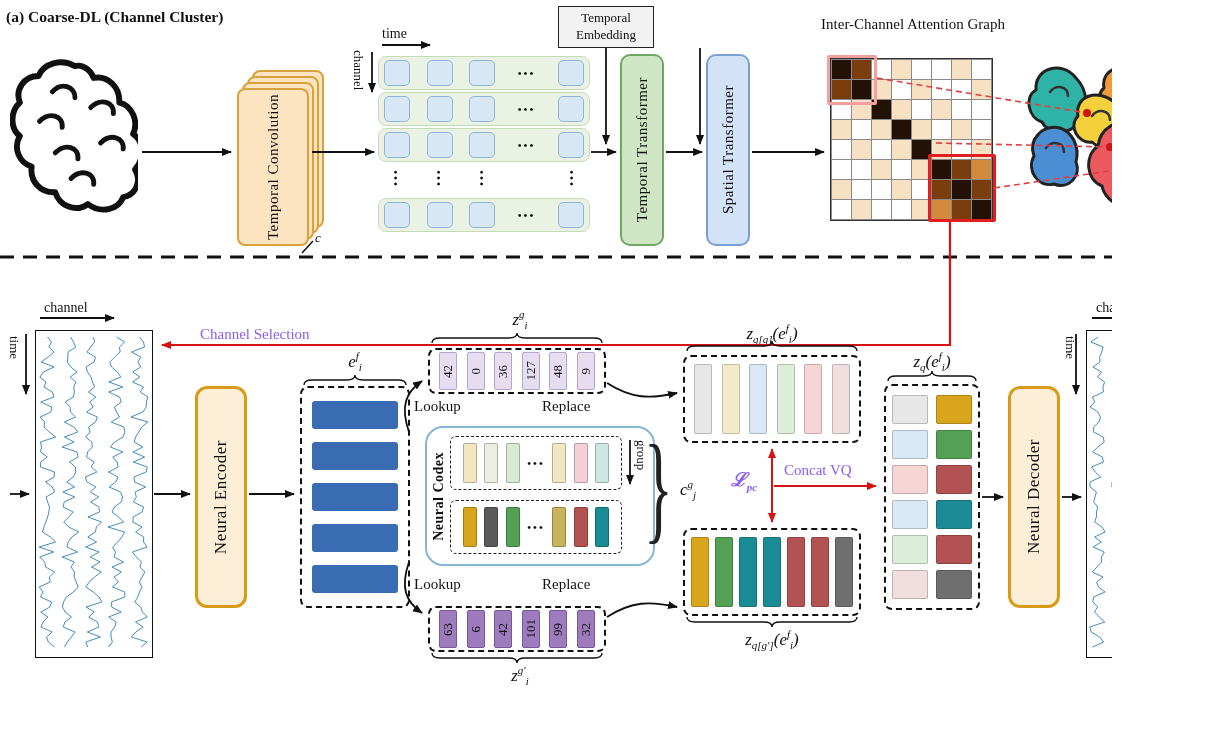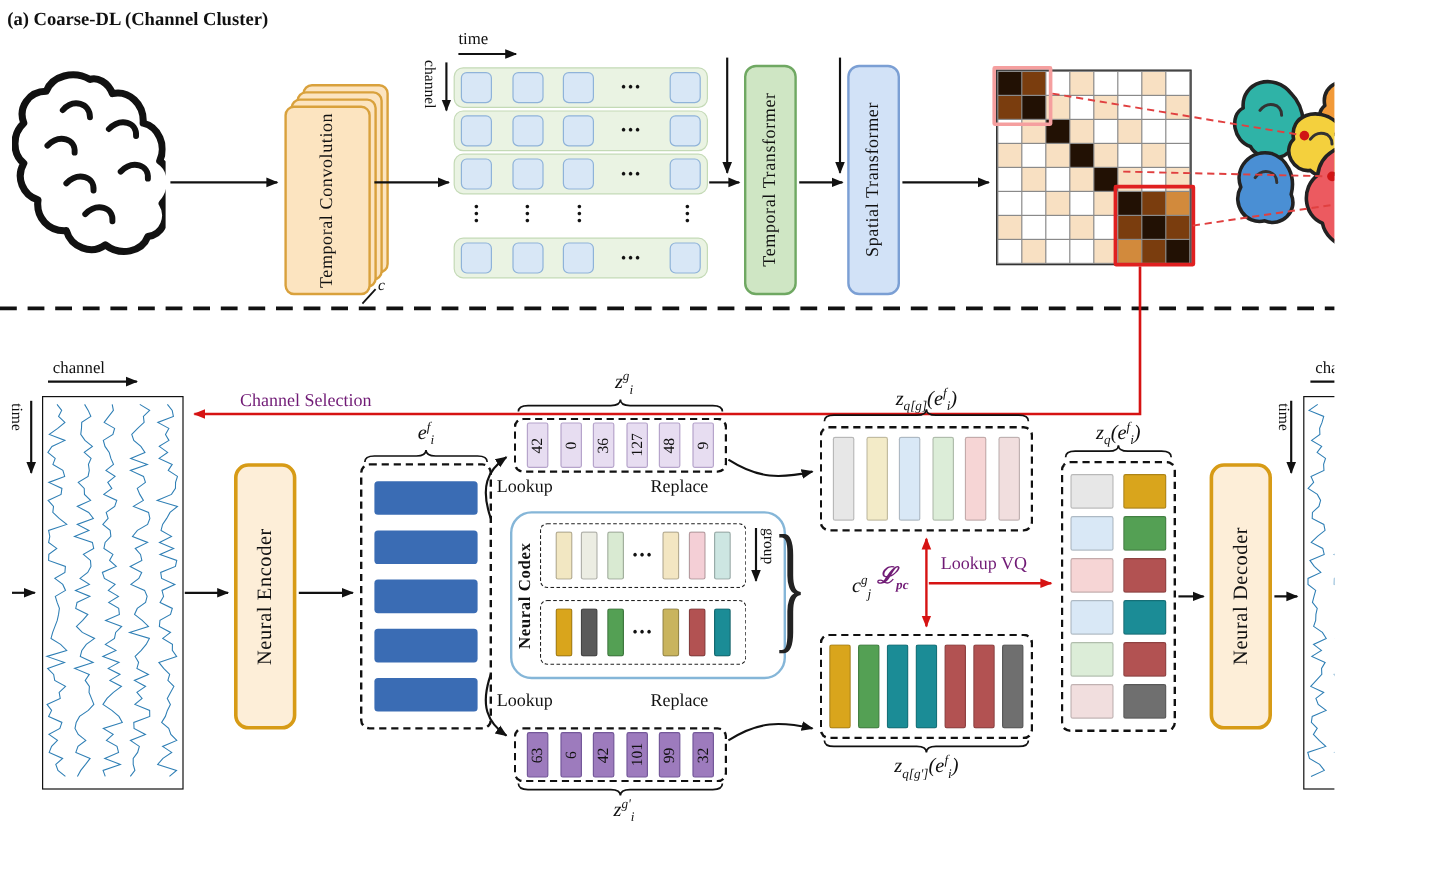--- a/index.html
+++ b/index.html
@@ -1,20 +1,20 @@
 <!DOCTYPE html>
 <html><head>
 <meta charset="utf-8">
 <style>
   *{margin:0;padding:0;box-sizing:border-box}
   body{background:#fff}
   #fig{position:relative;width:1112px;height:735px;background:#fff;font-family:"Liberation Serif",serif;color:#111;overflow:hidden}
   .title{position:absolute;font-weight:bold;font-size:15.5px}
   .lbl{position:absolute;font-size:14px;white-space:nowrap}
-  .red{color:#701a75}
+  .red{color:#8b5cf6}
   .vtext{writing-mode:vertical-rl;transform:rotate(180deg);letter-spacing:.5px}
   .vtext-down{writing-mode:vertical-rl}
   .embed-box{position:absolute;background:#f2f2f2;border:1.5px solid #222;display:flex;align-items:center;justify-content:center;text-align:center;font-size:13px;line-height:1.3;padding:2px}
   .vblock{position:absolute;display:flex;align-items:center;justify-content:center;border-radius:10px}
   .encdec{background:#fdeed8;border:3px solid #d79b16;border-radius:12px}
   .stackrect{position:absolute;width:72px;height:158px;background:#fce4c0;border:2px solid #d9a13c;border-radius:8px}
   .band{position:absolute;width:212px;height:34px;background:#eaf3e3;border:1px solid #c4dab6;border-radius:8px;display:flex;align-items:center;justify-content:space-between;padding:0 5px}
   .gsq{width:26px;height:26px;background:#d8e7f6;border:1.5px solid #8fb3d9;border-radius:5px}
   .hdots{width:30px;text-align:center;font-weight:bold;font-size:11px;letter-spacing:2px}
   .vdots3{width:26px;text-align:center;font-weight:bold;font-size:11px;letter-spacing:2px;transform:rotate(90deg)}
@@ -96,28 +96,32 @@
       <span class="vdots3">•••</span>
     </div>
   <div class="band" style="left:378px;top:198px">
       <div class="gsq"></div>
       <div class="gsq"></div>
       <div class="gsq"></div>
       <span class="hdots">•••</span>
       <div class="gsq"></div>
     </div>
 
+  <div class="embed-box" style="left:558px;top:6px;width:96px;height:42px">
+    <span>Temporal Embedding</span>
+  </div>
 
   <div class="vblock" style="left:620px;top:54px;width:44px;height:192px;background:#cfe6c4;border:2px solid #6fa862">
     <span class="vtext" style="font-size:15px">Temporal Transformer</span>
   </div>
   <div class="vblock" style="left:706px;top:54px;width:44px;height:192px;background:#d2e2f7;border:2px solid #7b9fd4">
     <span class="vtext" style="font-size:15px">Spatial Transformer</span>
   </div>
 
+  <div class="lbl" style="left:818px;top:14px;width:190px;text-align:center;font-size:15px;line-height:1.4;white-space:normal">Inter-Channel Attention Graph</div>
   <div id="att-grid" style="left:830px;top:58px">
       <div class="att-cell" style="background: rgb(34, 17, 4);"></div>
       <div class="att-cell" style="background: rgb(122, 61, 14);"></div>
       <div class="att-cell" style="background: rgb(255, 255, 255);"></div>
       <div class="att-cell" style="background: rgb(248, 224, 194);"></div>
       <div class="att-cell" style="background: rgb(255, 255, 255);"></div>
       <div class="att-cell" style="background: rgb(255, 255, 255);"></div>
       <div class="att-cell" style="background: rgb(248, 224, 194);"></div>
       <div class="att-cell" style="background: rgb(255, 255, 255);"></div>
       <div class="att-cell" style="background: rgb(122, 61, 14);"></div>
@@ -290,21 +294,21 @@
       <div class="code-bar" style="background: rgb(217, 165, 28);"></div>
       <div class="code-bar" style="background: rgb(90, 90, 90);"></div>
       <div class="code-bar" style="background: rgb(84, 160, 84);"></div>
       <span class="cdots">•••</span>
       <div class="code-bar" style="background: rgb(201, 180, 94);"></div>
       <div class="code-bar" style="background: rgb(178, 82, 82);"></div>
       <div class="code-bar" style="background: rgb(27, 140, 150);"></div>
     </div>
   <div class="lbl vtext-down" style="left:633px;top:440px;font-size:13px">group</div>
   <div class="bracket" style="left:644px;top:424px">}</div>
-  <div class="math" style="left:696px;top:478px;width:44px">c<sup>g</sup><sub>j</sub></div>
+  <div class="math" style="left:666px;top:478px;width:44px">c<sup>g</sup><sub>j</sub></div>
 
   <div id="q-top" class="dashedbox tok-box" style="left:683px;top:355px;width:178px;height:88px">
       <div class="q-bar" style="background: rgb(231, 231, 231);"></div>
       <div class="q-bar" style="background: rgb(243, 235, 200);"></div>
       <div class="q-bar" style="background: rgb(217, 232, 246);"></div>
       <div class="q-bar" style="background: rgb(220, 237, 216);"></div>
       <div class="q-bar" style="background: rgb(246, 213, 213);"></div>
       <div class="q-bar" style="background: rgb(241, 222, 222);"></div>
     </div>
   <div class="math" style="left:697px;top:322px;width:150px">z<sub>q[g]</sub>(e<sup>f</sup><sub>i</sub>)</div>
@@ -313,21 +317,21 @@
       <div class="q-bar" style="background: rgb(84, 160, 84);"></div>
       <div class="q-bar" style="background: rgb(27, 140, 150);"></div>
       <div class="q-bar" style="background: rgb(27, 140, 150);"></div>
       <div class="q-bar" style="background: rgb(178, 82, 82);"></div>
       <div class="q-bar" style="background: rgb(178, 82, 82);"></div>
       <div class="q-bar" style="background: rgb(111, 111, 111);"></div>
     </div>
   <div class="math" style="left:697px;top:628px;width:150px">z<sub>q[g']</sub>(e<sup>f</sup><sub>i</sub>)</div>
 
   <div class="math red" style="left:722px;top:466px;width:44px;font-size:19px;font-weight:bold">ℒ<sub>pc</sub></div>
-  <div class="lbl red" style="left:784px;top:462px;font-size:15px">Lookup VQ</div>
+  <div class="lbl red" style="left:784px;top:462px;font-size:15px">Concat VQ</div>
 
   <div class="dashedbox" style="left:884px;top:384px;width:96px;height:226px;display:flex;align-items:center;justify-content:center">
     <div id="concat-grid" style="display:grid;grid-template-columns:36px 36px;gap:6px 8px">
         <div class="cg-cell" style="background: rgb(231, 231, 231);"></div>
         <div class="cg-cell" style="background: rgb(217, 165, 28);"></div>
         <div class="cg-cell" style="background: rgb(217, 232, 246);"></div>
         <div class="cg-cell" style="background: rgb(84, 160, 84);"></div>
         <div class="cg-cell" style="background: rgb(246, 213, 213);"></div>
         <div class="cg-cell" style="background: rgb(178, 82, 82);"></div>
         <div class="cg-cell" style="background: rgb(217, 232, 246);"></div>

